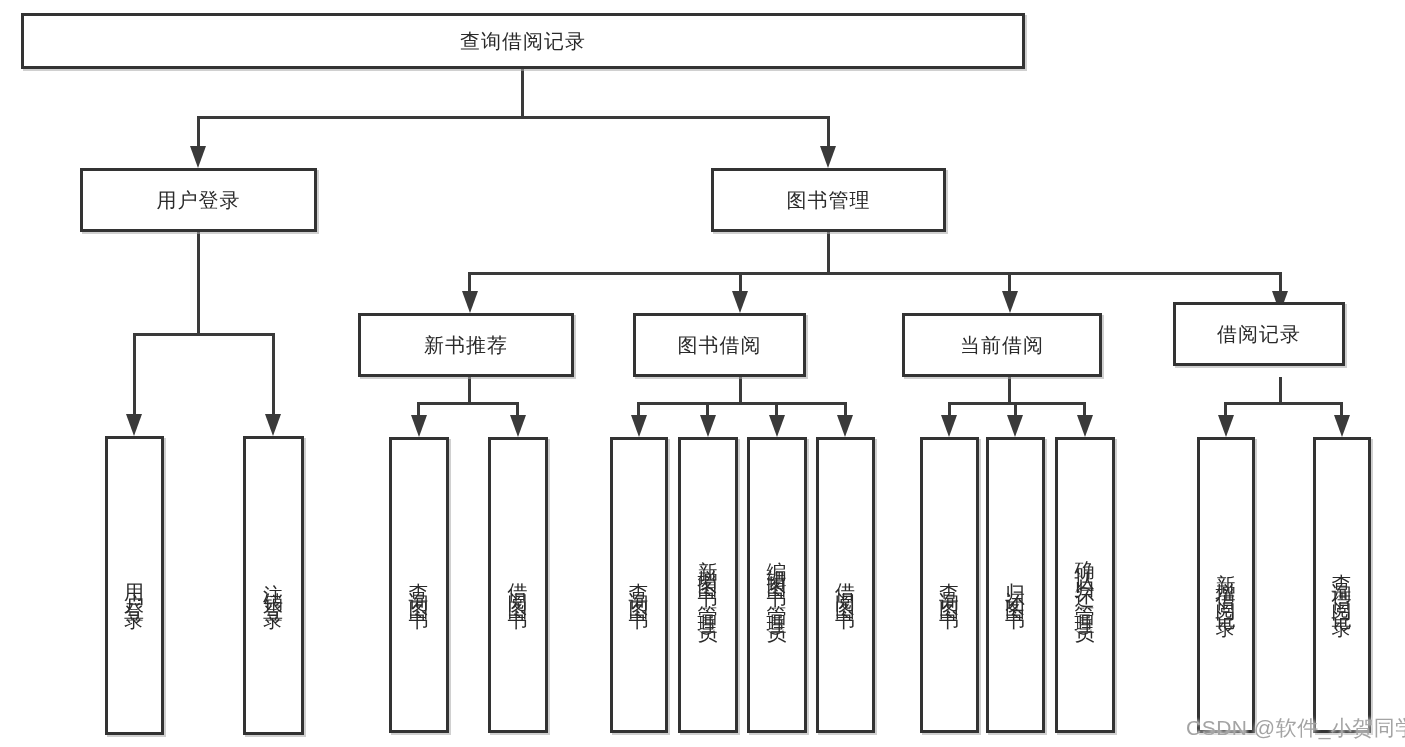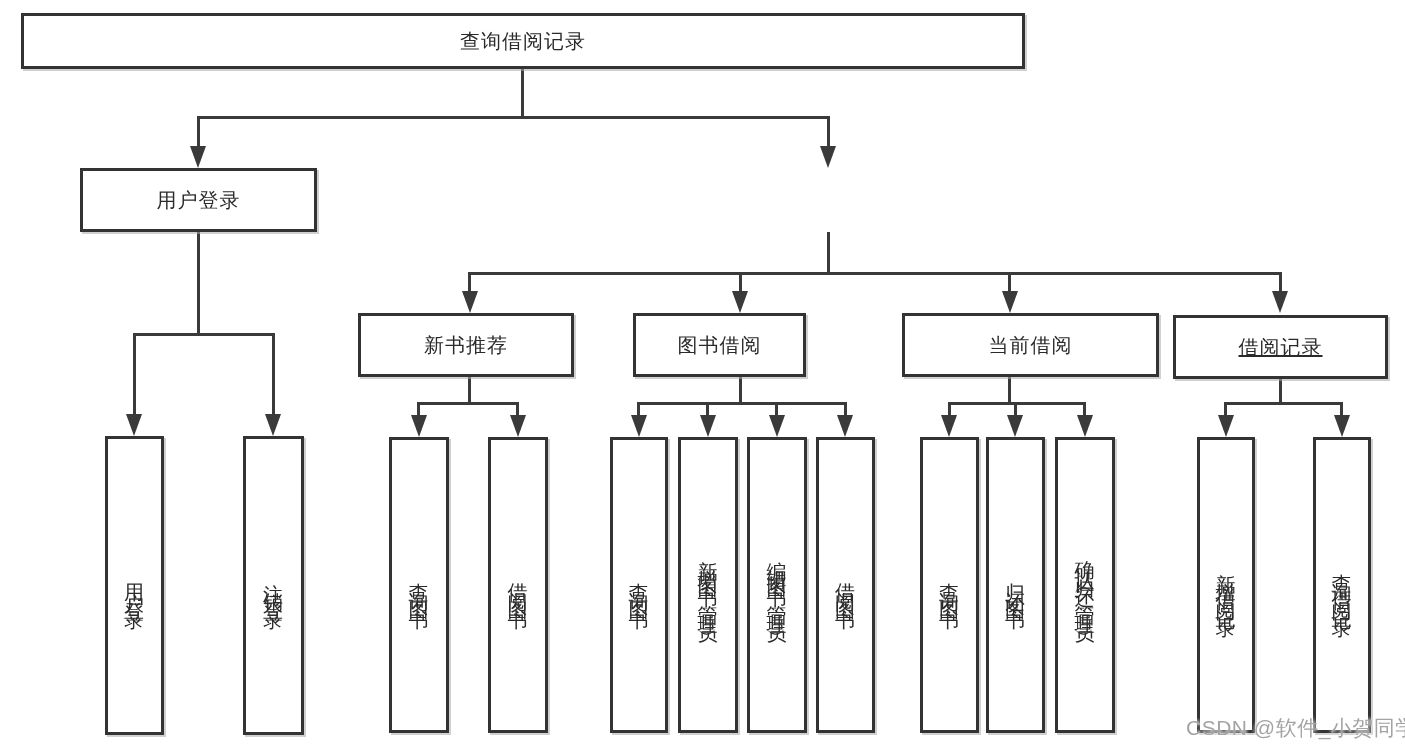--- a/index.html
+++ b/index.html
@@ -116,34 +116,37 @@
   <div class="arrow" style="left:1334px;top:415px;"></div>
 
   <div class="box" style="left:21px;top:13px;width:1004px;height:56px;">
     <span>查询借阅记录</span>
   </div>
 
   <div class="box" style="left:80px;top:168px;width:237px;height:64px;">
     <span>用户登录</span>
   </div>
 
+  <div class="box" style="left:711px;top:168px;width:235px;height:64px;">
+    <span>图书管理</span>
+  </div>
 
   <div class="box" style="left:358px;top:313px;width:216px;height:64px;">
     <span>新书推荐</span>
   </div>
 
   <div class="box" style="left:633px;top:313px;width:173px;height:64px;">
     <span>图书借阅</span>
   </div>
 
-  <div class="box" style="left:902px;top:313px;width:257px;height:64px;text-align:center;">
+  <div class="box" style="left:902px;top:313px;width:200px;height:64px;text-align:center;">
     <span>当前借阅</span>
   </div>
 
-  <div class="box" style="left:1173px;top:315px;width:215px;height:64px;text-decoration:underline;">
+  <div class="box" style="left:1173px;top:302px;width:172px;height:64px;">
     <span>借阅记录</span>
   </div>
 
   <div class="box leaf" style="left:105px;top:436px;width:59px;height:299px;">
     <span class="vtext">用户登录</span>
   </div>
 
   <div class="box leaf" style="left:243px;top:436px;width:61px;height:299px;">
     <span class="vtext">注销登录</span>
   </div>

